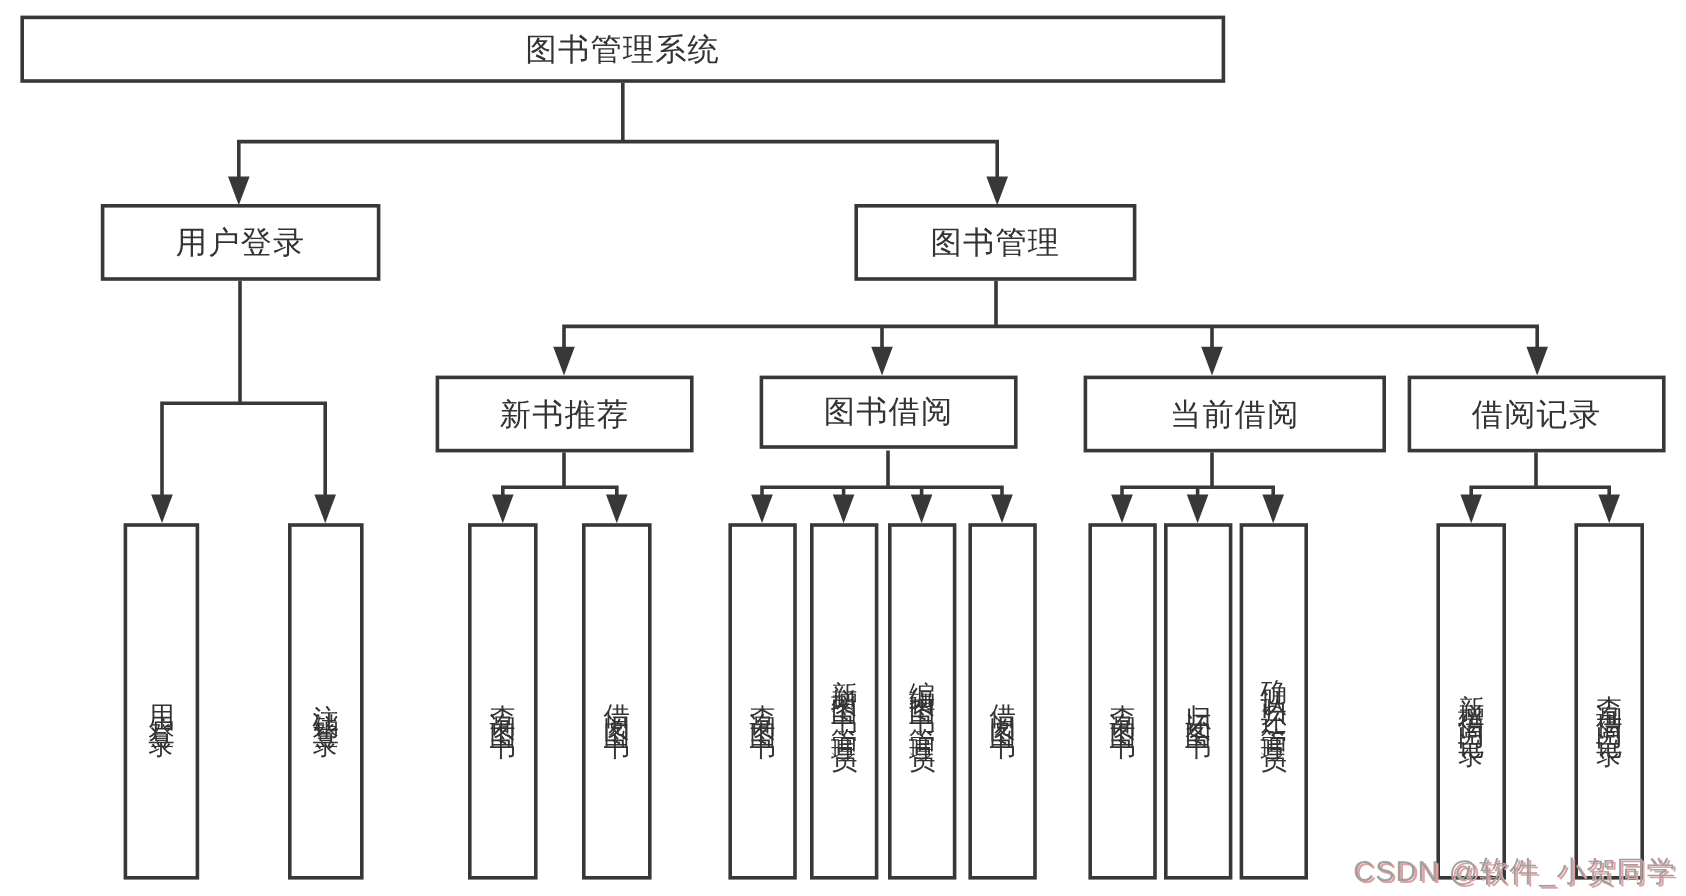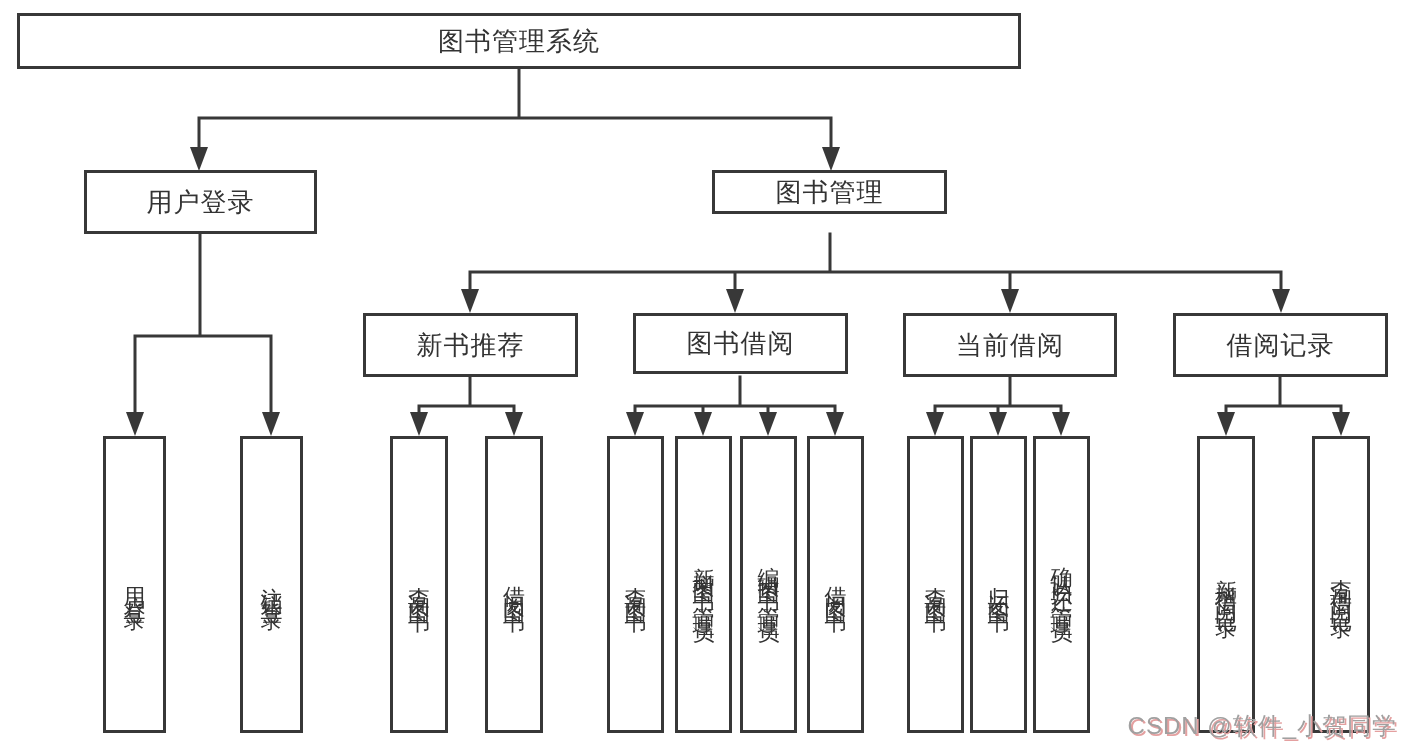--- a/index.html
+++ b/index.html
@@ -103,31 +103,31 @@
     </g>
   </svg>
 
   <div class="node" style="left:17px; top:13px; width:1004px; height:56px;">
     <span class="lbl">图书管理系统</span>
   </div>
 
   <div class="node" style="left:84px; top:170px; width:233px; height:64px;">
     <span class="lbl">用户登录</span>
   </div>
-  <div class="node" style="left:712px; top:170px; width:235px; height:44px;text-align:center;">
+  <div class="node" style="left:712px; top:170px; width:235px; height:64px;text-align:center;">
     <span class="lbl">图书管理</span>
   </div>
 
   <div class="node" style="left:363px; top:313px; width:215px; height:64px;">
     <span class="lbl">新书推荐</span>
   </div>
   <div class="node" style="left:633px; top:313px; width:215px; height:61px;">
     <span class="lbl">图书借阅</span>
   </div>
-  <div class="node" style="left:903px; top:313px; width:214px; height:64px;">
+  <div class="node" style="left:903px; top:313px; width:252px; height:64px;">
     <span class="lbl">当前借阅</span>
   </div>
   <div class="node" style="left:1173px; top:313px; width:215px; height:64px;">
     <span class="lbl">借阅记录</span>
   </div>
 
   <div class="node leaf" style="left:103px; top:436px; width:63px; height:297px;">
     <span class="lbl">用户登录</span>
   </div>
   <div class="node leaf" style="left:240px; top:436px; width:63px; height:297px;">

